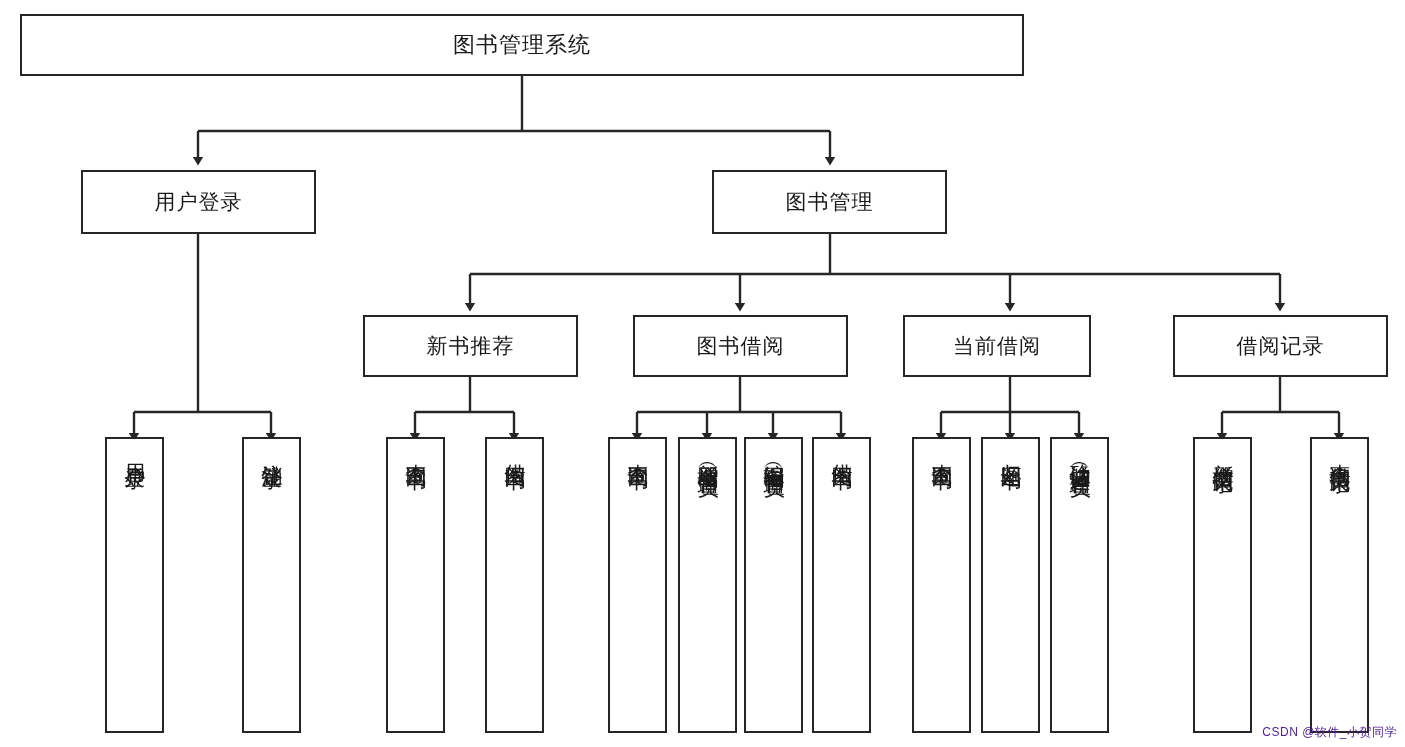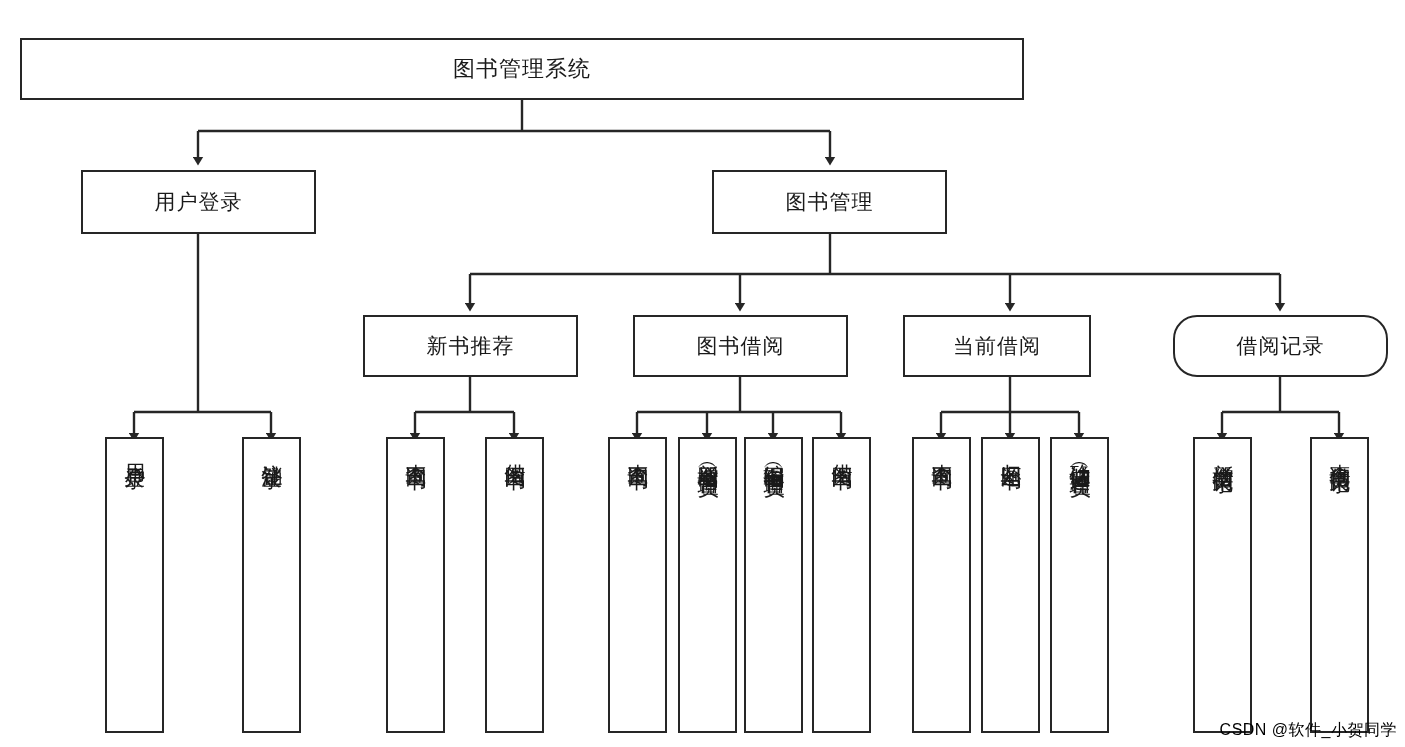--- a/index.html
+++ b/index.html
@@ -31,43 +31,43 @@
     color: #1a1a1a;
     z-index: 2;
   }
   
   .node.h {
     font-size: 21px;
     letter-spacing: 1px;
     line-height: 1.2;
     text-align: center;
   }
-  .node.root { font-size: 22px; margin-top: 24px; }
+  .node.root { font-size: 22px; }
   
   .node.v {
     align-items: flex-start;
     justify-content: center;
     padding-top: 8px;
   }
   .vtext {
     writing-mode: vertical-rl;
     text-orientation: upright;
     font-size: 21px;
     line-height: 1.18;
     letter-spacing: 2px;
     color: #1a1a1a;
     white-space: nowrap;
     text-align: left;
   }
   .watermark {
     position: absolute;
     right: 8px;
     bottom: 6px;
-    font-size: 16px;
-    color: #000000;
+    font-size: 12px;
+    color: #4c1d95;
     letter-spacing: 0.5px;
     z-index: 3;
     white-space: nowrap;
   }
 </style>
 </head>
 <body>
 
 <div id="canvas">
 
@@ -134,21 +134,21 @@
 
   <div class="node h" style="left:712px; top:170px; width:235px; height:64px;">
     <span>图书管理</span>
   </div>
   <div class="node h" style="left:633px; top:315px; width:215px; height:62px;align-items:center;">
     <span>图书借阅</span>
   </div>
   <div class="node h" style="left:903px; top:315px; width:188px; height:62px;">
     <span>当前借阅</span>
   </div>
-  <div class="node h" style="left:1173px; top:315px; width:215px; height:62px;border-radius:24px;">
+  <div class="node h" style="left:1173px; top:315px; width:215px; height:62px;">
     <span>借阅记录</span>
   </div>
 
   <div class="node v" style="left:105px; top:437px; width:59px; height:296px;">
     <span class="vtext">用户登录</span>
   </div>
   <div class="node v" style="left:242px; top:437px; width:59px; height:296px;">
     <span class="vtext">注销登录</span>
   </div>
 

